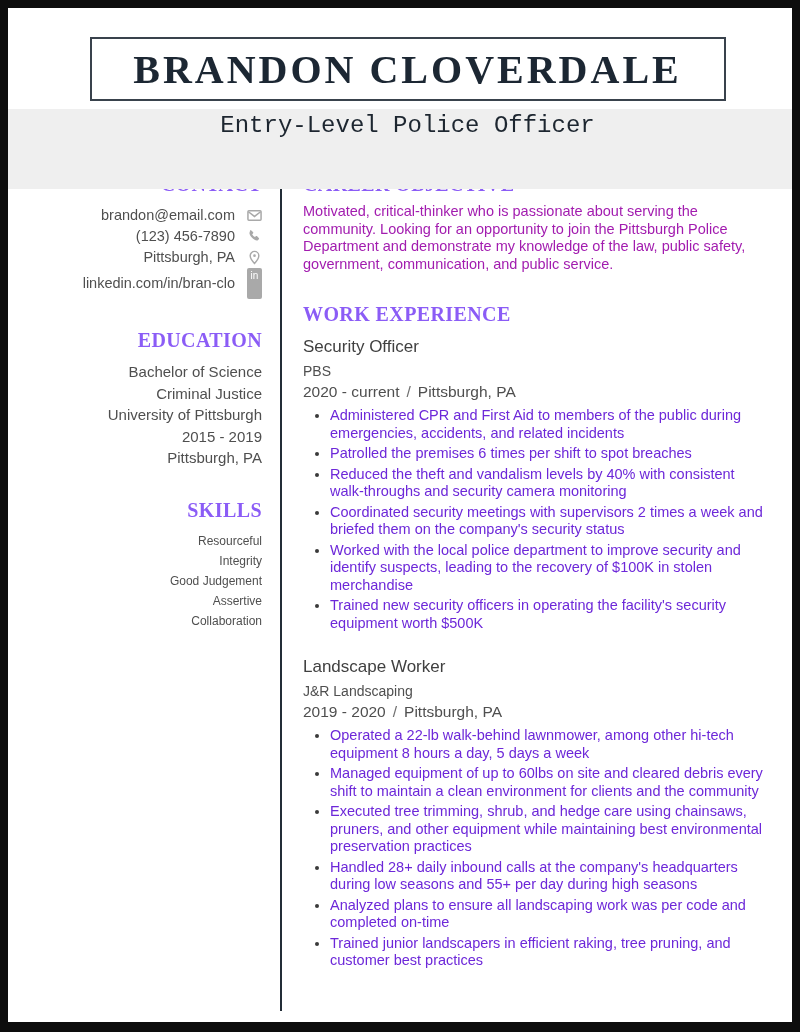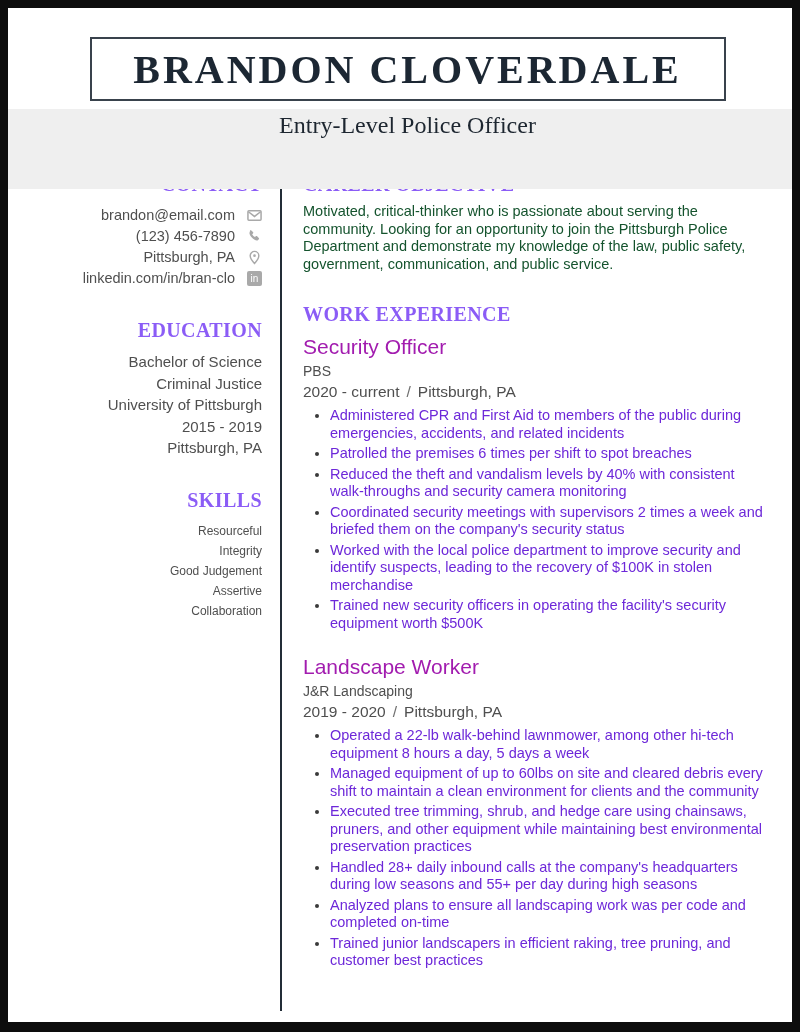--- a/index.html
+++ b/index.html
@@ -26,21 +26,21 @@
   }
   .name {
     font-family: "Liberation Serif", serif;
     font-size: 40px; font-weight: 600;
     letter-spacing: 3px; color: #1c2733;
     white-space: nowrap;
   }
   .subtitle {
     position: relative; z-index: 1;
     margin-top: 11px; text-align: center;
-    font-family: Liberation Serif, serif;
+    font-family: Liberation Mono, monospace;
     font-size: 24px; color: #1d2630;
   }
   
   .content { display: flex; height: 862px; }
   .sidebar { width: 272px; padding: 24px 18px 0 8px; text-align: right; }
   .divider { width: 2px; background: #232d37; margin-top: 26px; }
   .main { flex: 1; padding: 24px 24px 0 21px; }
 
   
   .side-heading, .main-heading {
@@ -48,35 +48,35 @@
     font-size: 20px; font-weight: bold; color: #8b5cf6; letter-spacing: .4px;
   }
   .side-heading { margin-bottom: 9px; }
   .contact-row {
     display: flex; justify-content: flex-end; align-items: center;
     gap: 12px; font-size: 14.5px; color: #4f4f4f; line-height: 21px;
   }
   .icon { width: 15px; height: 15px; flex: 0 0 auto; display: inline-flex; align-items: center; justify-content: center; }
   .icon svg { width: 15px; height: 15px; display: block; }
   .linkedin-badge {
-    width: 15px; height: 15px; background: #a9a9a9; color: #ffffff;
+    width: 15px; height: 31px; background: #a9a9a9; color: #ffffff;
     border-radius: 2px; font-size: 10px; font-weight: normal;
     line-height: 15px; text-align: center; display: inline-block;
   }
   .side-block-edu { margin-top: 30px; }
   .side-block-skills { margin-top: 30px; }
   .edu-line { font-size: 15px; line-height: 21.5px; color: #4f4f4f; }
   .skill-line { font-size: 12px; line-height: 20px; color: #4f4f4f; }
 
   
-  .objective-text { margin: 7px 0 0; font-size: 14.5px; line-height: 17.5px; color: #14532d; }
+  .objective-text { margin: 7px 0 0; font-size: 14.5px; line-height: 17.5px; color: #a21caf; }
   .work-section { margin-top: 30px; }
   .job { margin-top: 8px; }
   .job + .job { margin-top: 22px; }
-  .job-title { margin: 0; font-size: 21px; font-weight: normal; color: #a21caf; line-height: 26px; }
+  .job-title { margin: 0; font-size: 17px; font-weight: normal; color: #404040; line-height: 26px; }
   .company { margin: 3px 0 0; font-size: 14px; color: #4f4f4f; line-height: 17px; }
   .dateline { margin: 3px 0 0; font-size: 15.5px; color: #4f4f4f; line-height: 18px; }
   .slash { color: #6f6f6f; padding: 0 7px; }
   .bullets { margin: 6px 0 0; padding-left: 27px; list-style: disc; }
   .bullets li { font-size: 14.5px; line-height: 17.5px; color: #6d28d9; margin-bottom: 3px; }
   .bullets li::marker { color: #3a3a3a; }
 </style>
 </head>
 <body>
 

